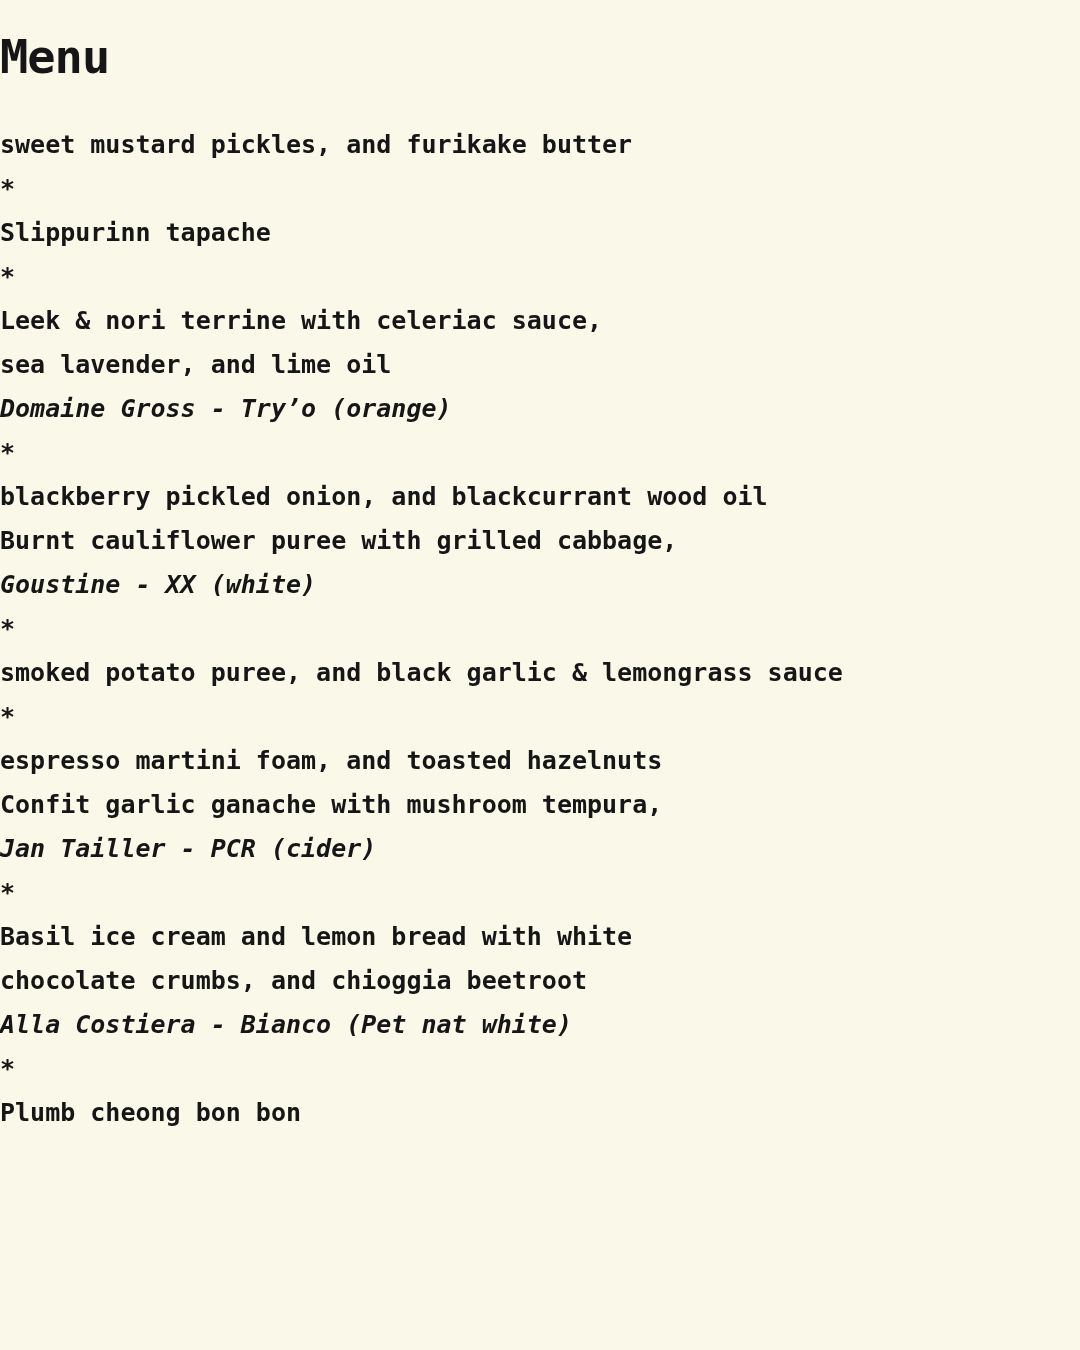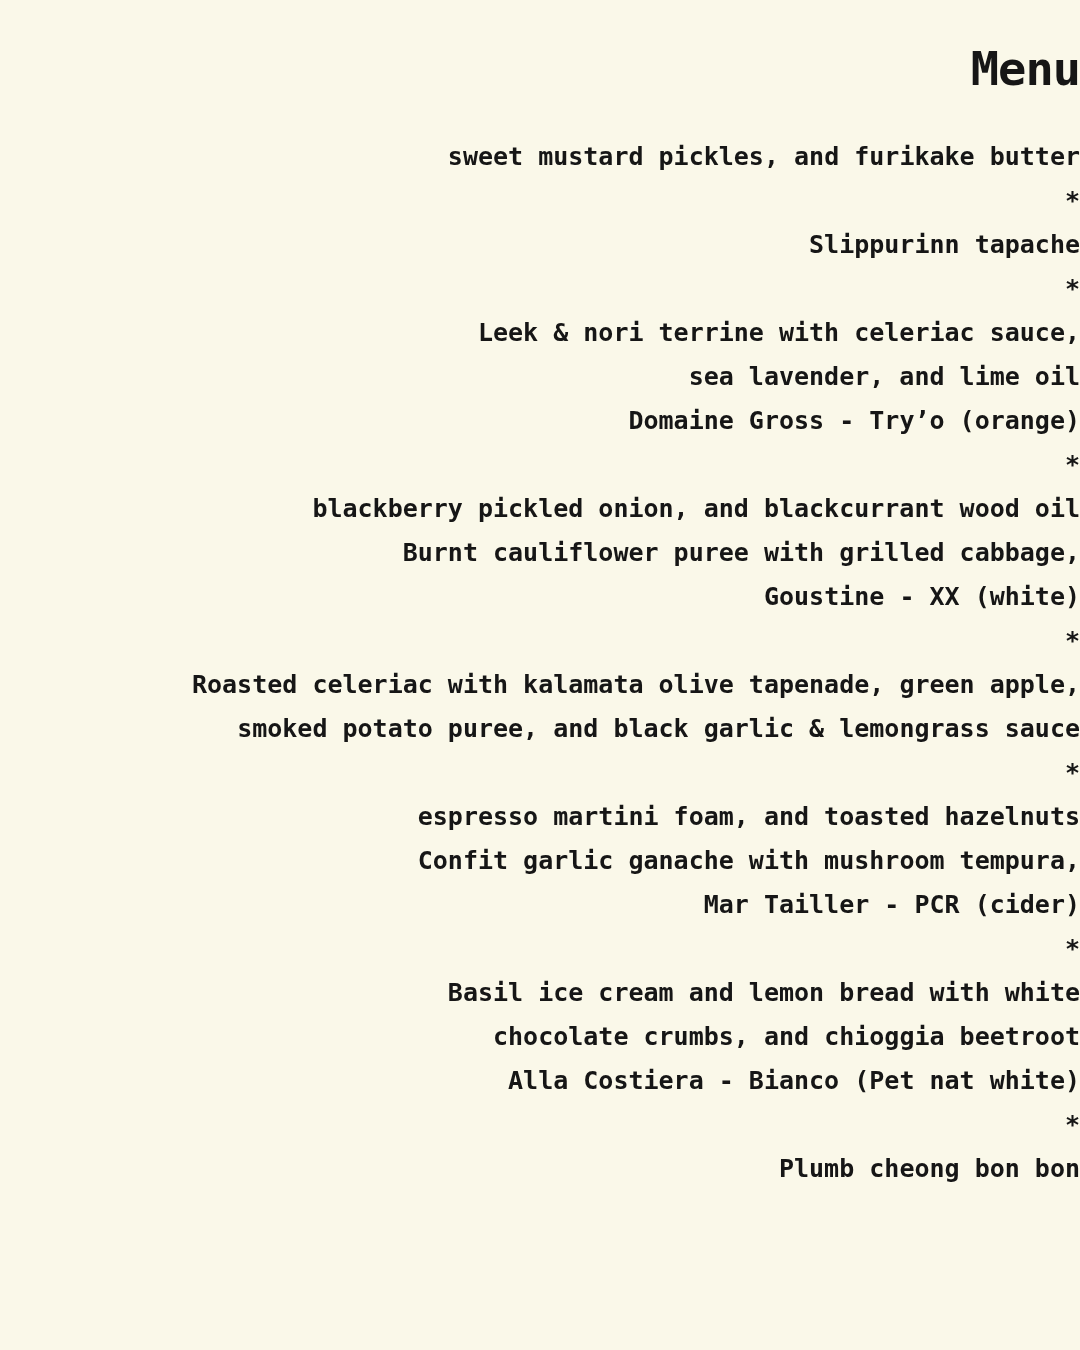--- a/index.html
+++ b/index.html
@@ -9,38 +9,39 @@
   body {
     width: 1080px;
     height: 1350px;
     background: #FAF8E9;
     color: #161616;
     font-family: "DejaVu Sans Mono", "Liberation Mono", monospace;
     overflow: hidden;
   }
   .menu-card {
     width: 100%;
-    padding-top: 40px;
-    text-align: right;
+    padding-top: 28px;
+    text-align: left;
     box-sizing: border-box;
   }
   .menu-title {
     margin: 0 0 37px 0;
     font-size: 47px;
     line-height: 58px;
     font-weight: bold;
     letter-spacing: -1px;
   }
   .line {
     font-size: 25px;
     line-height: 44px;
     font-weight: bold;
     white-space: pre;
   }
   .pairing {
+    font-style: italic;
   }
   .separator {
     font-weight: bold;
   }
 </style>
 </head>
 <body style="background: rgb(250, 248, 233); color: rgb(22, 22, 22);">
 
 <div class="menu-card">
   <h1 class="menu-title">Menu</h1>
@@ -50,26 +51,25 @@
       <div class="line">Slippurinn tapache</div>
       <div class="line separator">*</div>
       <div class="line">Leek &amp; nori terrine with celeriac sauce,</div>
       <div class="line">sea lavender, and lime oil</div>
       <div class="line pairing">Domaine Gross - Try’o (orange)</div>
       <div class="line separator">*</div>
       <div class="line">blackberry pickled onion, and blackcurrant wood oil</div>
       <div class="line">Burnt cauliflower puree with grilled cabbage,</div>
       <div class="line pairing">Goustine - XX (white)</div>
       <div class="line separator">*</div>
-      <div class="line">Roasted celeriac with kalamata olive tapenade, green apple,</div>
       <div class="line">smoked potato puree, and black garlic &amp; lemongrass sauce</div>
       <div class="line separator">*</div>
       <div class="line">espresso martini foam, and toasted hazelnuts</div>
       <div class="line">Confit garlic ganache with mushroom tempura,</div>
-      <div class="line pairing">Mar Tailler - PCR (cider)</div>
+      <div class="line pairing">Jan Tailler - PCR (cider)</div>
       <div class="line separator">*</div>
       <div class="line">Basil ice cream and lemon bread with white</div>
       <div class="line">chocolate crumbs, and chioggia beetroot</div>
       <div class="line pairing">Alla Costiera - Bianco (Pet nat white)</div>
       <div class="line separator">*</div>
       <div class="line">Plumb cheong bon bon</div>
     </div>
 </div>
 
 </body></html>

